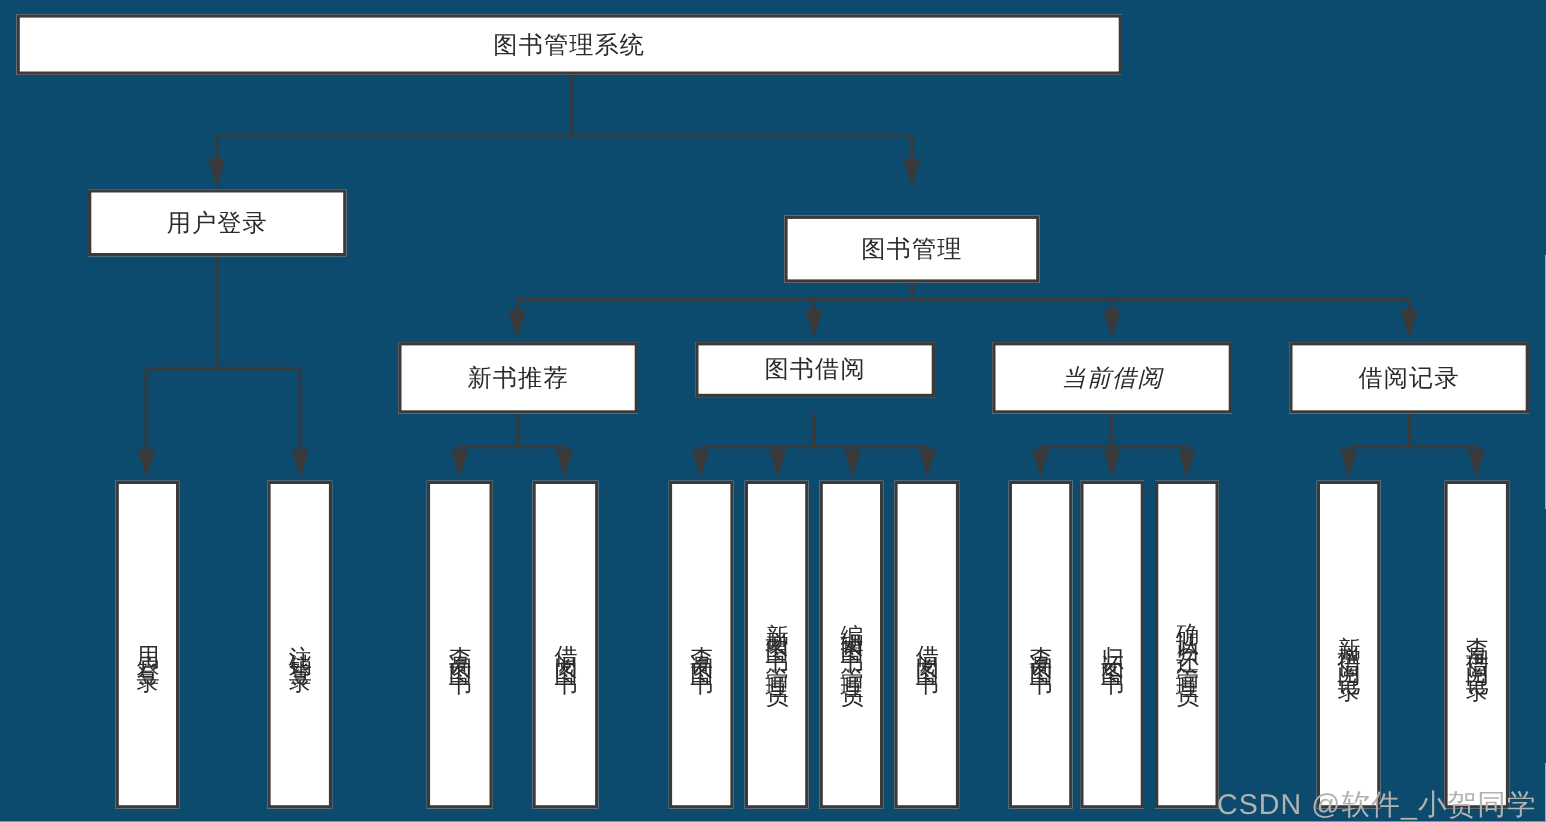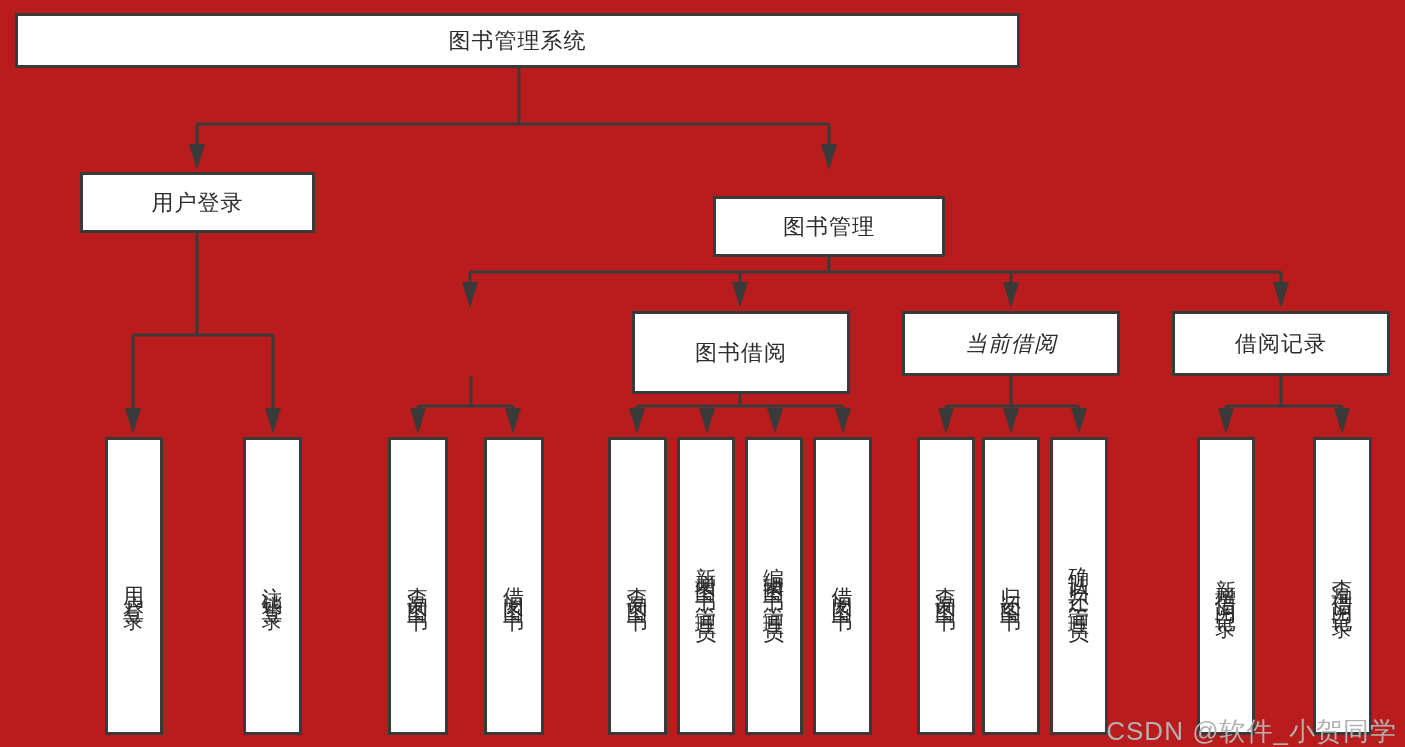--- a/index.html
+++ b/index.html
@@ -1,17 +1,17 @@
 <!DOCTYPE html>
 <html><head>
 <meta charset="utf-8">
 <style>
   html,body{margin:0;padding:0;background:#ffffff;}
   .stage{
-    position:relative;width:1405px;height:747px;background:#b91c1c;
+    position:relative;width:1405px;height:747px;background:#0c4a6e;
     font-family:"Liberation Sans","DejaVu Sans",sans-serif;overflow:hidden;
   }
   .wires{position:absolute;left:0;top:0;z-index:0;}
   .ln{stroke:#3a3a3a;stroke-width:3;fill:none;}
   .ah{fill:#3a3a3a;stroke:none;}
   .node{
     position:absolute;box-sizing:border-box;background:#ffffff;
     border:3px solid #3a3a3a;display:flex;align-items:center;justify-content:center;
     color:#2b2b2b;z-index:1;
   }
@@ -94,21 +94,24 @@
     <span>图书管理系统</span>
   </div>
 
   <div class="node hnode" style="left:80px;top:172px;width:235px;height:61px;">
     <span>用户登录</span>
   </div>
   <div class="node hnode" style="left:713px;top:172px;width:232px;height:61px;margin-top:24px;">
     <span>图书管理</span>
   </div>
 
-  <div class="node hnode" style="left:632px;top:311px;width:218px;height:83px;justify-content:center;">
+  <div class="node hnode" style="left:362px;top:311px;width:218px;height:65px;">
+    <span>新书推荐</span>
+  </div>
+  <div class="node hnode" style="left:632px;top:311px;width:218px;height:50px;justify-content:center;">
     <span>图书借阅</span>
   </div>
   <div class="node hnode" style="left:902px;top:311px;width:218px;height:65px;font-style:italic;">
     <span>当前借阅</span>
   </div>
   <div class="node hnode" style="left:1172px;top:311px;width:218px;height:65px;">
     <span>借阅记录</span>
   </div>
 
   <div class="node vnode" style="left:105px;top:437px;width:58px;height:298px;">

